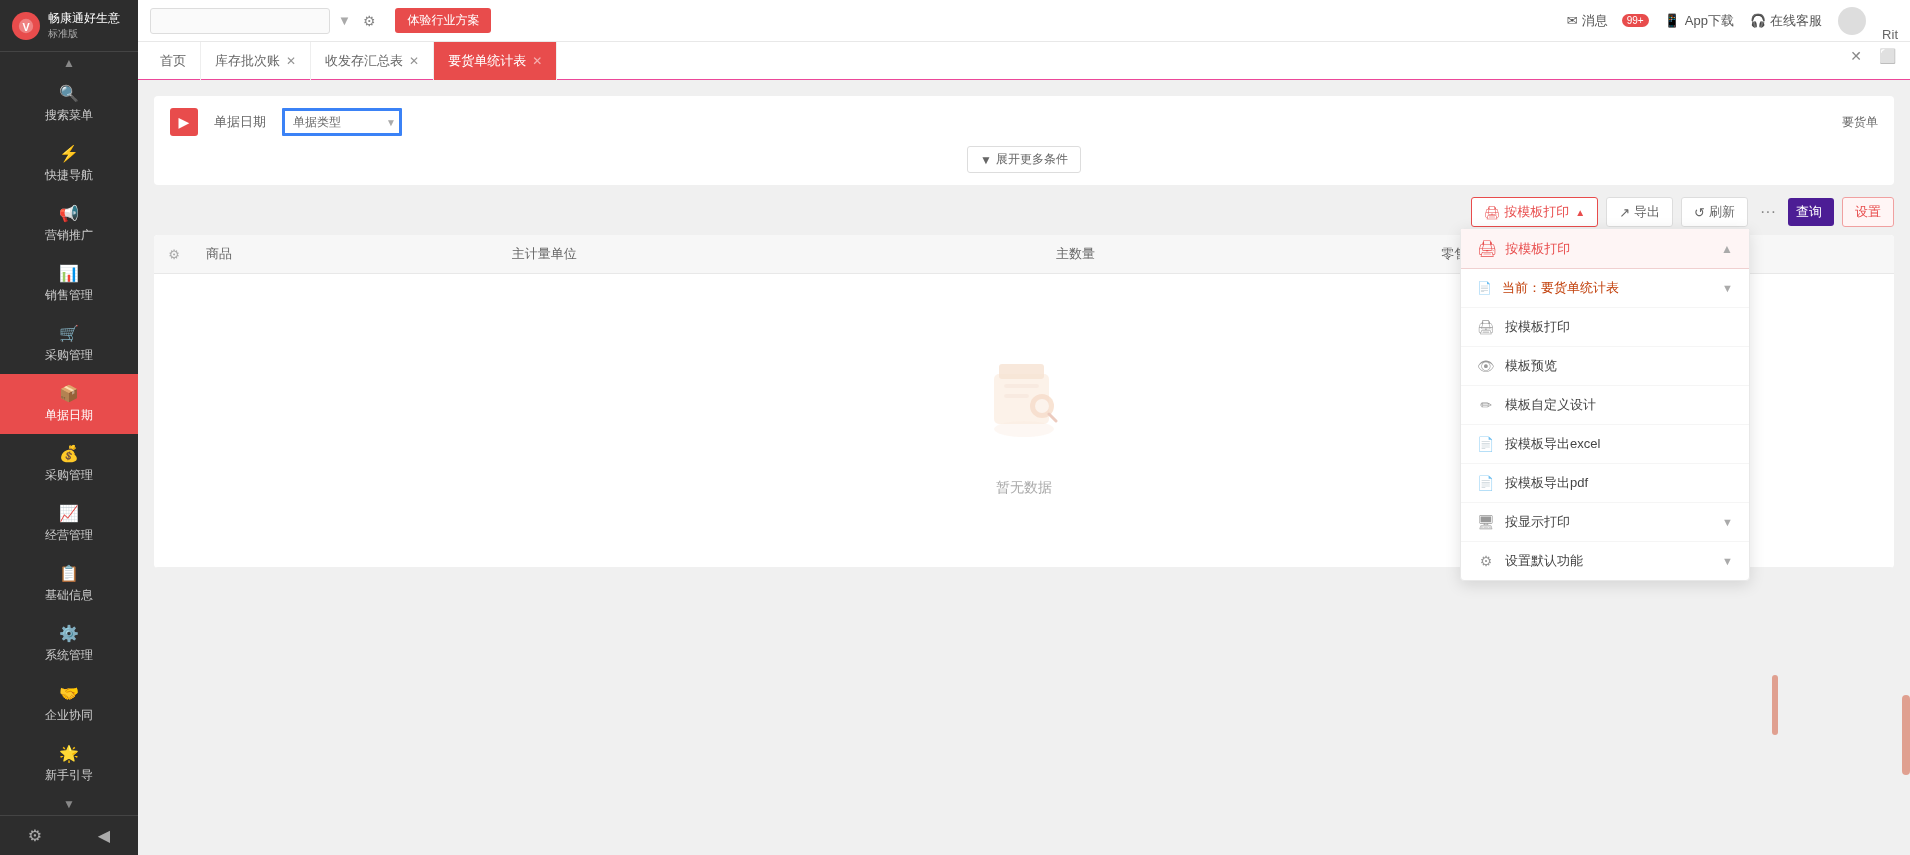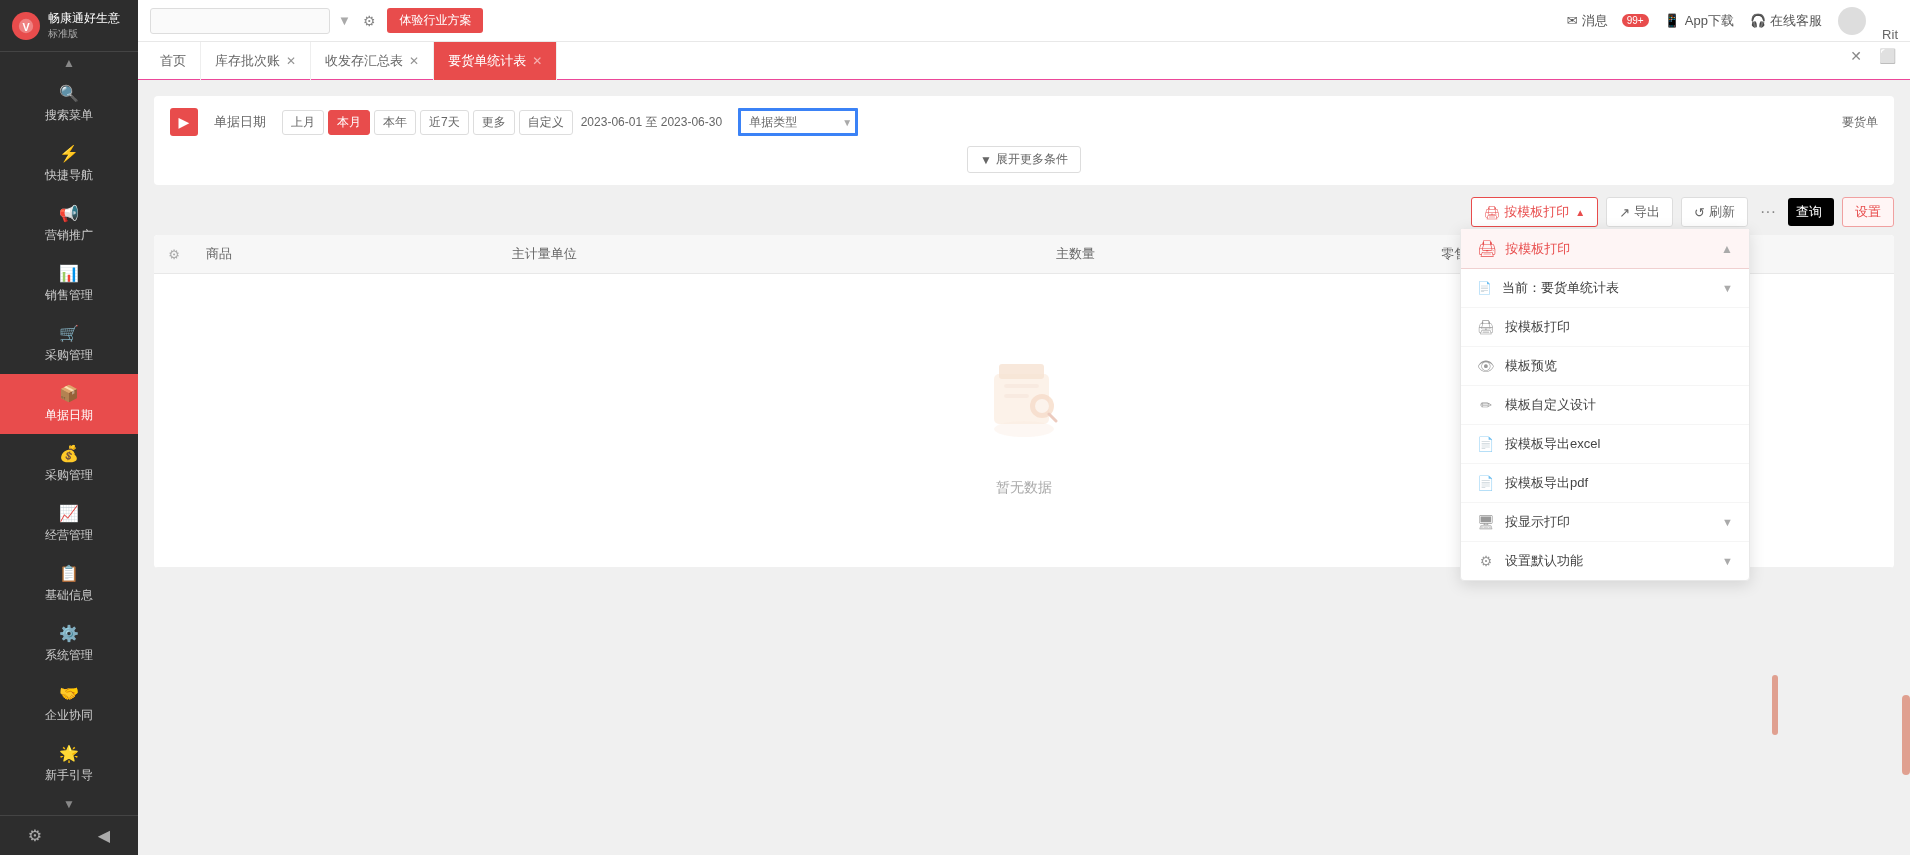--- a/index.html
+++ b/index.html
@@ -22,21 +22,21 @@
     .sidebar-bottom-btn { color: #aaa; cursor: pointer; font-size: 16px; }
     .scroll-arrow { color: #888; cursor: pointer; font-size: 12px; padding: 4px; }
 
     
     .main-content { flex: 1; display: flex; flex-direction: column; overflow: hidden; background: #f0f0f0; }
 
     
     .topbar { height: 42px; background: #fff; display: flex; align-items: center; padding: 0 12px; gap: 8px; border-bottom: 1px solid #e8e8e8; flex-shrink: 0; }
     .topbar-search { width: 180px; height: 26px; border: 1px solid #ddd; border-radius: 3px; padding: 0 8px; font-size: 12px; color: #999; background: #fafafa; }
     .topbar-gear { color: #888; cursor: pointer; font-size: 14px; margin-left: 4px; }
-    .topbar-trial { background: #e84c4c; color: white; border: none; padding: 4px 12px; border-radius: 3px; font-size: 12px; cursor: pointer; margin-left: 4px; }
+    .topbar-trial { background: #e84c4c; color: white; border: none; padding: 4px 12px; border-radius: 3px; font-size: 12px; cursor: pointer; margin-left: 12px; }
     .topbar-right { margin-left: auto; display: flex; align-items: center; gap: 16px; }
     .topbar-right-item { display: flex; align-items: center; gap: 4px; cursor: pointer; color: #555; font-size: 13px; }
     .badge { background: #e84c4c; color: white; border-radius: 10px; font-size: 10px; padding: 1px 5px; margin-left: 10px; }
     .topbar-avatar { width: 28px; height: 28px; background: #ddd; border-radius: 50%; }
     .topbar-username { color: #666; font-size: 13px; margin-top: 28px; }
 
     
     .tabs-bar { height: 38px; background: #fff; display: flex; align-items: flex-start; padding: 0 0 0 8px; border-bottom: 1px solid #ec4899; flex-shrink: 0; gap: 0; }
     .tab { display: flex; align-items: center; padding: 0 14px; height: 38px; font-size: 13px; cursor: pointer; color: #666; border-right: 1px solid #eee; white-space: nowrap; }
     .tab.active { background: #e84c4c; color: white; }
@@ -60,21 +60,21 @@
     .date-btn.active { background: #e84c4c; color: white; border-color: #e84c4c; }
     .date-range { font-size: 12px; color: #666; margin-left: 4px; }
     .filter-select { border: 3px solid #3b82f6; border-radius: 1px; padding: 4px 24px 4px 8px; font-size: 12px; color: #666; background: #fff; appearance: none; cursor: pointer; min-width: 120px; position: relative; }
     .select-wrapper { position: relative; display: inline-flex; align-items: center; }
     .select-arrow { position: absolute; right: 6px; color: #aaa; font-size: 10px; pointer-events: none; }
     .filter-expand-more { display: flex; align-items: center; gap: 4px; cursor: pointer; color: #666; font-size: 12px; border: 1px solid #ddd; padding: 4px 12px; border-radius: 3px; background: #fff; }
 
     
     .toolbar { display: flex; align-items: center; justify-content: flex-end; gap: 8px; margin-bottom: 8px; }
     .toolbar-btn { display: flex; align-items: center; gap: 4px; padding: 5px 12px; border: 1px solid #ddd; border-radius: 3px; cursor: pointer; font-size: 13px; color: #666; background: #fff; }
-    .toolbar-btn-primary { background: #000000; color: white; border-color: #e84c4c; padding-left: 8px; }
+    .toolbar-btn-primary { background: #4c1d95; color: white; border-color: #e84c4c; padding-left: 8px; }
     .toolbar-dots { color: #888; cursor: pointer; font-size: 16px; padding: 4px; }
 
     
     .table-wrapper { background: #fff; border-radius: 4px; overflow: hidden; }
     .table { width: 100%; border-collapse: collapse; }
     .table th { background: #f7f7f7; padding: 10px 12px; text-align: left; font-size: 13px; color: #666; border-bottom: 1px solid #e8e8e8; font-weight: normal; white-space: nowrap; }
     .table th:first-child { width: 40px; text-align: center; }
     .table td { padding: 10px 12px; border-bottom: 1px solid #f0f0f0; font-size: 13px; }
     .table-settings-icon { color: #aaa; cursor: pointer; }
 
@@ -229,29 +229,20 @@
     </div>
 
     <div class="page-area">
 
       <div class="filter-bar">
         <div class="filter-row">
           <div class="filter-expand">
             <span style="font-size:14px;">▶</span>
           </div>
           <span class="filter-label">单据日期</span>
-          <div class="date-btns">
-            <button class="date-btn">上月</button>
-            <button class="date-btn active">本月</button>
-            <button class="date-btn">本年</button>
-            <button class="date-btn">近7天</button>
-            <button class="date-btn">更多</button>
-            <button class="date-btn">自定义</button>
-            <span class="date-range">2023-06-01 至 2023-06-30</span>
-          </div>
           <div class="select-wrapper">
             <select class="filter-select">
               <option>单据类型</option>
             </select>
             <span class="select-arrow">▼</span>
           </div>
           <div class="select-wrapper" style="margin-left: auto;">
             <span style="font-size:12px;color:#666;">要货单</span>
           </div>
         </div>
@@ -323,21 +314,21 @@
         <div class="dropdown-header">
           <div class="dropdown-header-left">
             <span class="dropdown-header-icon">🖨</span>
             <span>按模板打印</span>
           </div>
           <span class="dropdown-chevron">▲</span>
         </div>
 
         <div class="dropdown-sub-item" style="padding-left:16px;background:#fff;">
           <span style="color:#ccc;font-size:12px;">📄</span>
-          <span style="color:#404040;font-size:13px;">当前：要货单统计表</span>
+          <span style="color:#c2410c;font-size:13px;">当前：要货单统计表</span>
           <span style="margin-left:auto;" class="dropdown-item-arrow">▼</span>
         </div>
 
         <div class="dropdown-item">
           <span class="dropdown-item-icon">🖨</span>
           <span class="dropdown-item-label">按模板打印</span>
         </div>
 
         <div class="dropdown-item">
           <span class="dropdown-item-icon">👁</span>

